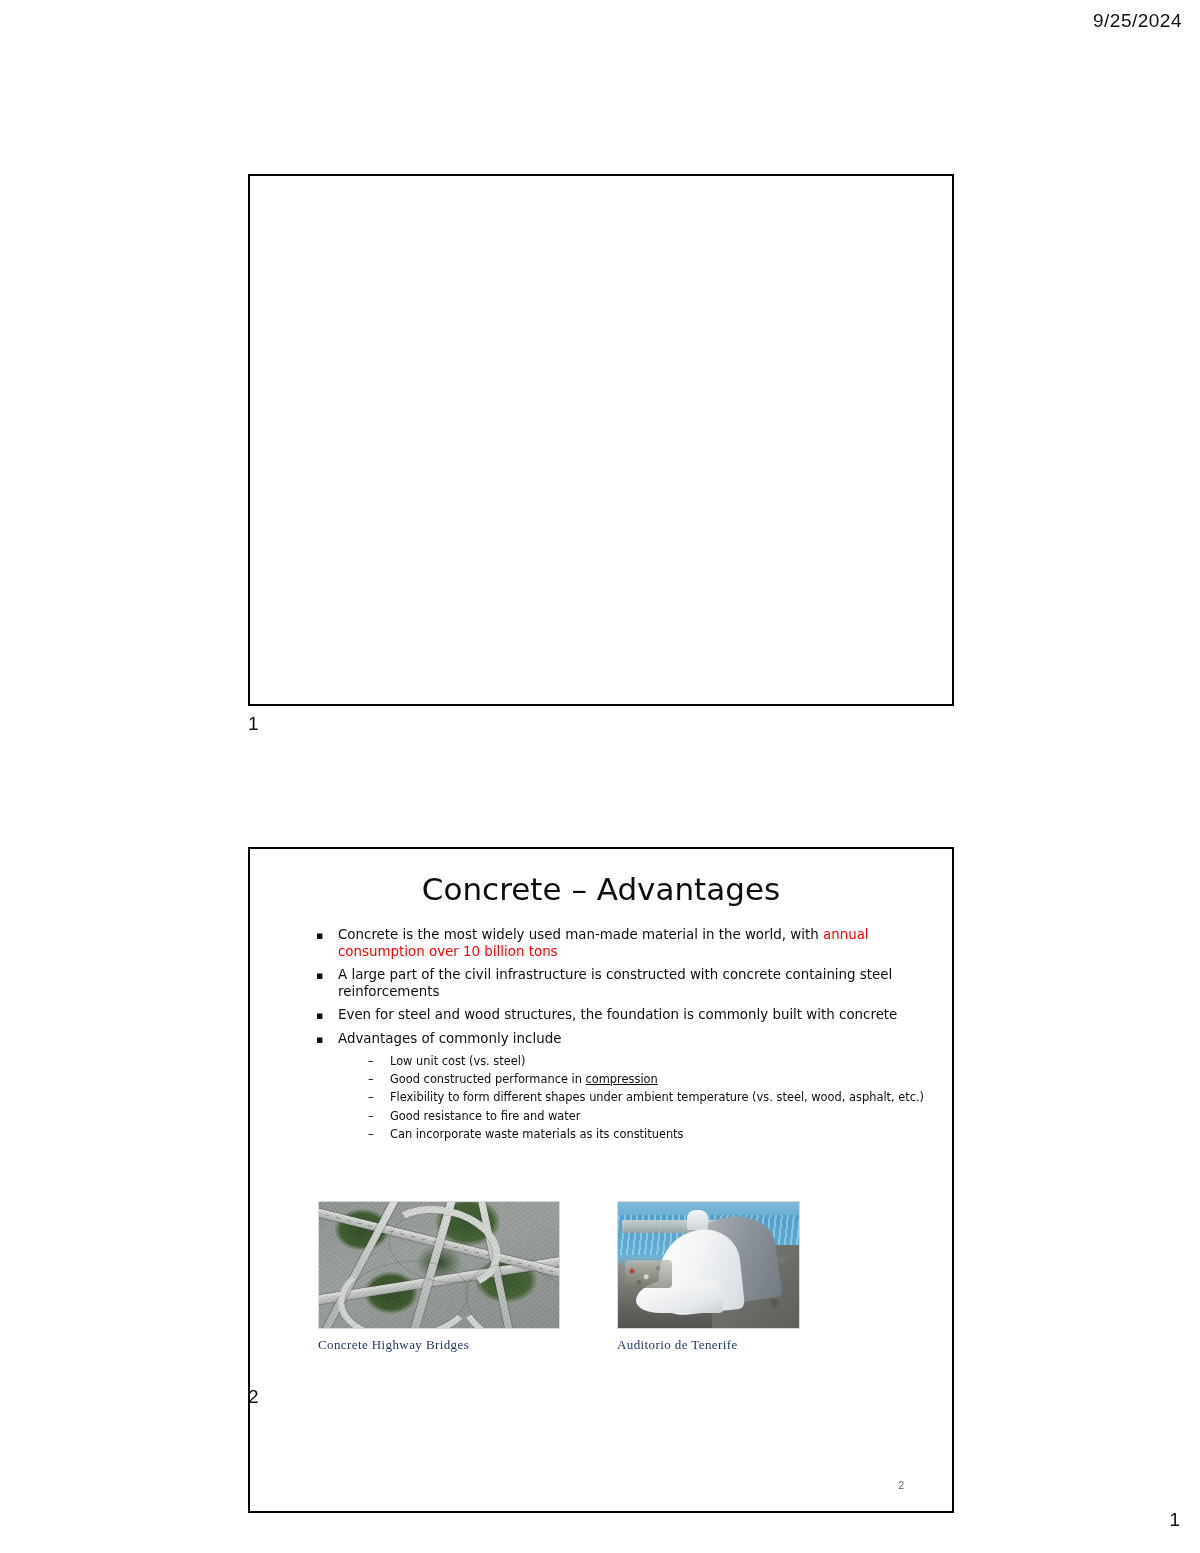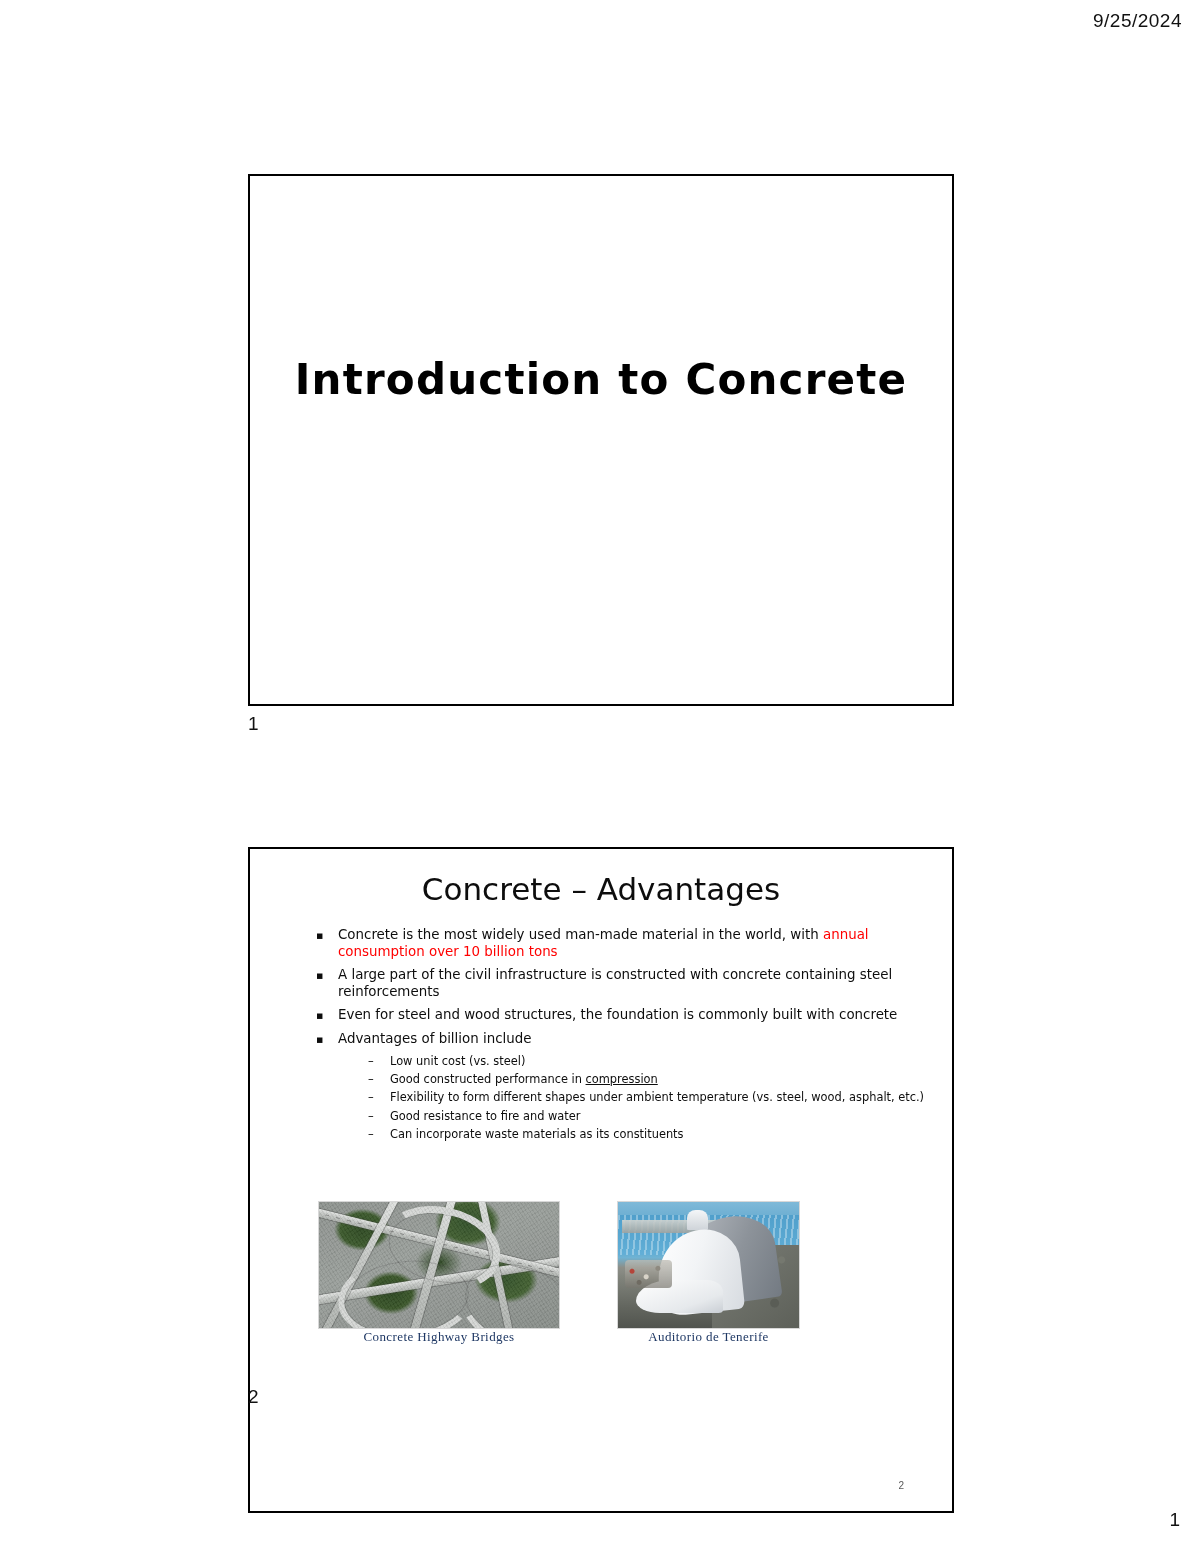--- a/index.html
+++ b/index.html
@@ -161,21 +161,21 @@
     height: 128px;
     border: 1px solid #d8d8d8;
     box-sizing: border-box;
     overflow: hidden;
     position: relative;
     background: #9aa0a0;
   }
   .fig-auditorio .photo { height: 128px; }
 
   .caption {
-    text-align: center;
+    margin-top: 8px;
     font-family: "Liberation Serif", serif;
     font-size: 13px;
     color: #1f3864;
     letter-spacing: 0.4px;
   }
 
   .side-note {
     position: absolute;
     left: 570px;
     top: 22px;
@@ -323,21 +323,20 @@
     border-radius: 4px;
   }
 </style>
 </head>
 <body>
 
 <div class="page-date">9/25/2024</div>
 
 <div class="slide slide-1">
   <div class="title-block">
-    <div class="title-line">Introduction to Concrete</div>
   </div>
 </div>
 <div class="slide-index slide-index-1">1</div>
 
 <div class="slide slide-2">
 
   <div class="s2-title">Concrete – Advantages</div>
 
   <div class="bullets">
 
@@ -351,21 +350,21 @@
       <span>A large part of the civil infrastructure is constructed with concrete containing steel reinforcements</span>
     </div>
 
     <div class="bullet">
       <span class="marker">▪</span>
       <span>Even for steel and wood structures, the foundation is commonly built with concrete</span>
     </div>
 
     <div class="bullet">
       <span class="marker">▪</span>
-      <span>Advantages of billion include</span>
+      <span>Advantages of commonly include</span>
 
       <div class="sublist">
         <div class="subbullet">
           <span class="marker">–</span>
           <span>Low unit cost (vs. steel)</span>
         </div>
         <div class="subbullet">
           <span class="marker">–</span>
           <span>Good constructed performance in </span><span class="underline">compression</span>
         </div>

